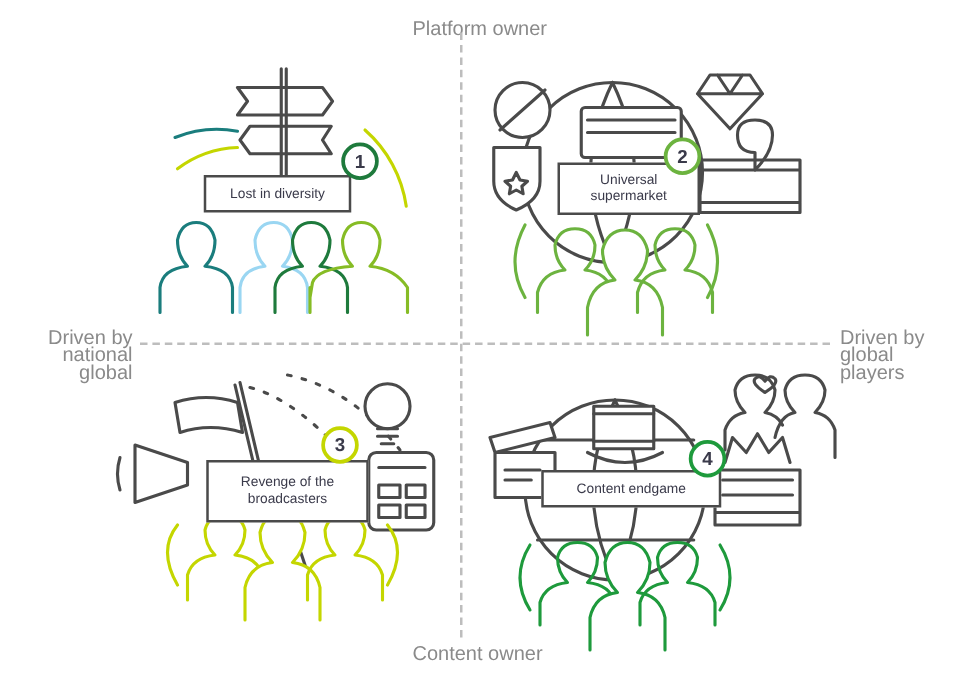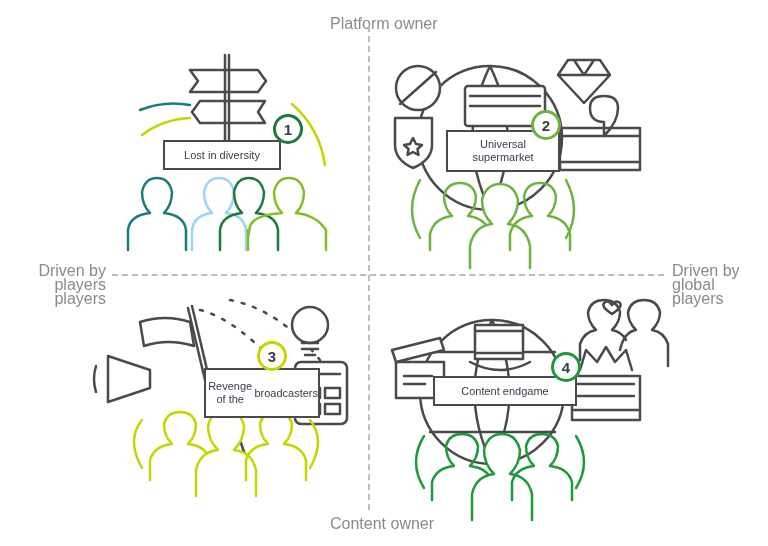--- a/index.html
+++ b/index.html
@@ -11,21 +11,21 @@
   .scen-label{position:absolute;background:#fff;border:2px solid #4a4a4a;font-size:11px;color:#3a3a4a;text-align:center;display:flex;align-items:center;justify-content:center;line-height:13px;box-sizing:border-box;}
   .num{position:absolute;width:30px;height:30px;border-radius:50%;background:#fff;box-sizing:border-box;border:3px solid;display:flex;align-items:center;justify-content:center;font-weight:bold;font-size:15px;color:#3a3a4a;}
 </style>
 </head>
 <body>
 
 <div class="axis-label" style="left:330px;top:17px;">Platform owner</div>
 <div class="axis-label" style="left:330px;top:517px;">Content owner</div>
 <div class="axis-label" style="left:20px;top:264px;text-align:right;width:86px;">
   <div>Driven by</div>
-  <div>players players</div>
+  <div>national global</div>
 </div>
 <div class="axis-label" style="left:672px;top:264px;">
   <div>Driven by</div>
   <div>global players</div>
 </div>
 
 <div class="vline"></div>
 <div class="hline"></div>
 
 <svg class="art" width="768" height="546" viewBox="0 0 768 546" fill="none" stroke-linecap="round" stroke-linejoin="round">
@@ -117,21 +117,21 @@
 </div>
 
 <div class="scen-label" style="left:446px;top:130px;width:114px;height:42px;flex-direction:column;text-align:right;">
   <span>Universal</span>
   <span>supermarket</span>
 </div>
 <div class="num" style="left:531px;top:110px;border-color:#6cb33f;">
   <span>2</span>
 </div>
 
-<div class="scen-label" style="left:165px;top:368px;width:116px;height:50px;flex-direction:row;margin-left:39px;">
+<div class="scen-label" style="left:165px;top:368px;width:130px;height:50px;flex-direction:column;">
   <span>Revenge of the</span>
   <span>broadcasters</span>
 </div>
 <div class="num" style="left:257px;top:341px;border-color:#c4d600;">
   <span>3</span>
 </div>
 
 <div class="scen-label" style="left:433px;top:376px;width:144px;height:30px;">
   <span>Content endgame</span>
 </div>

